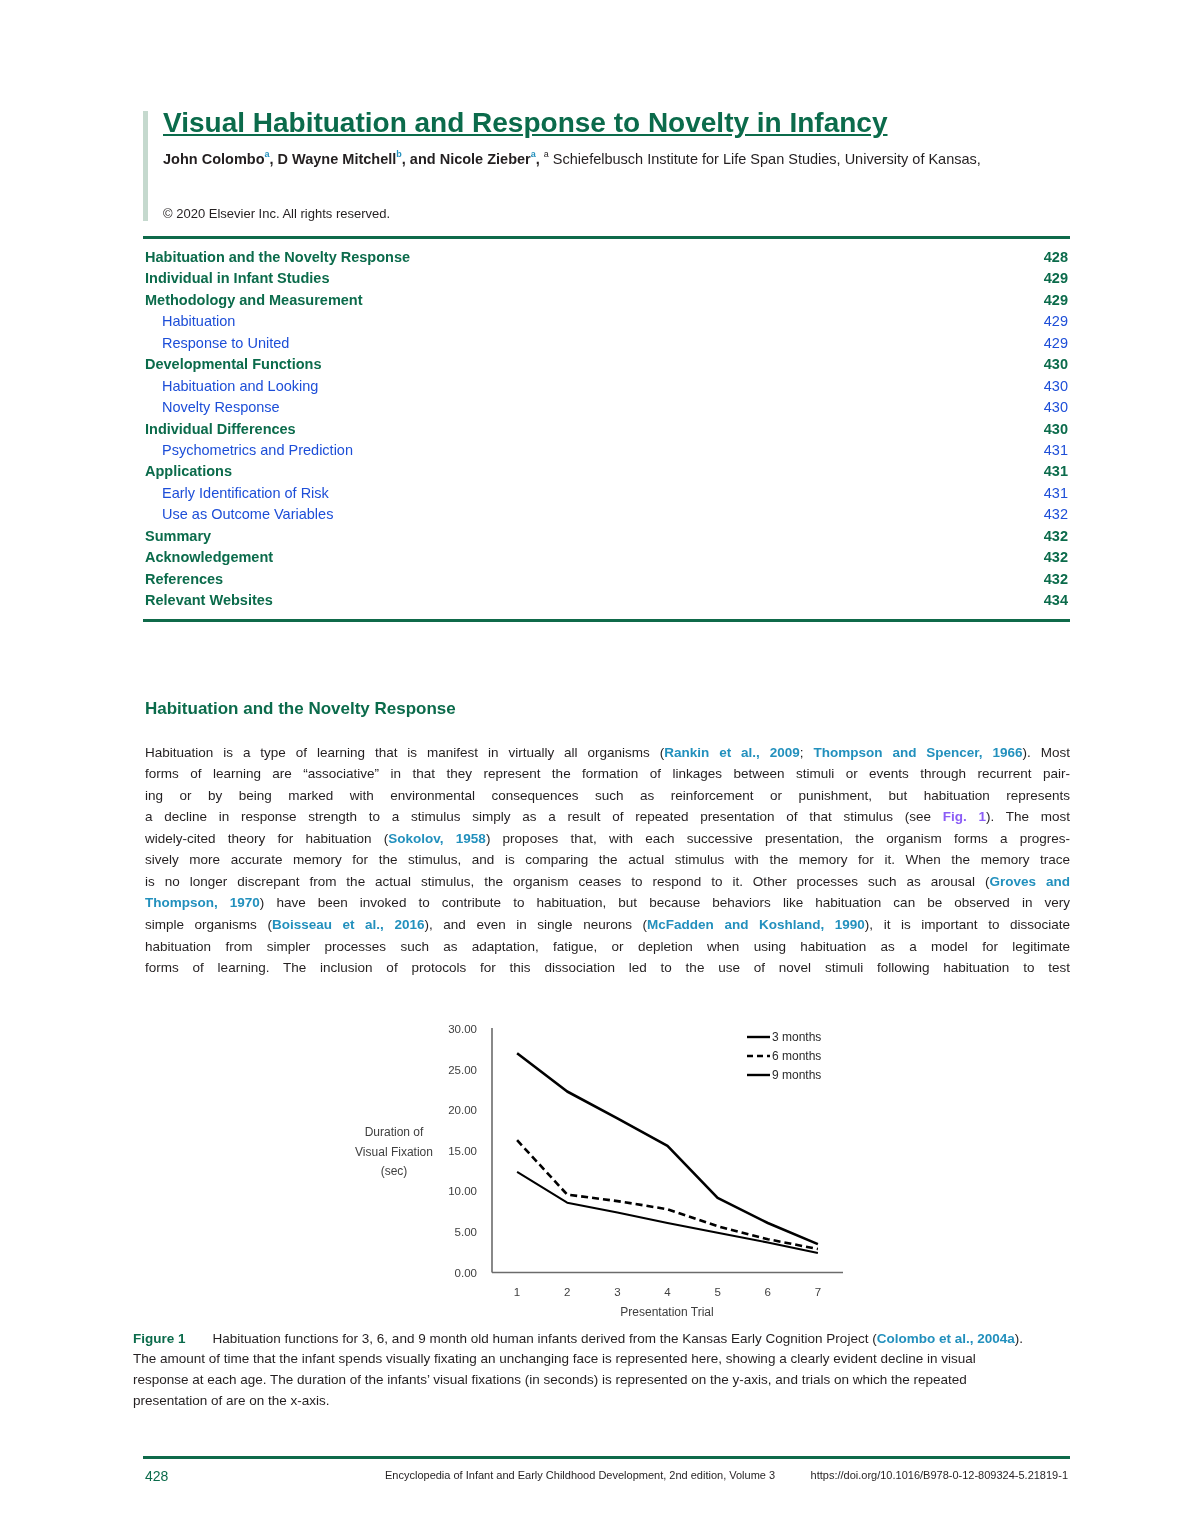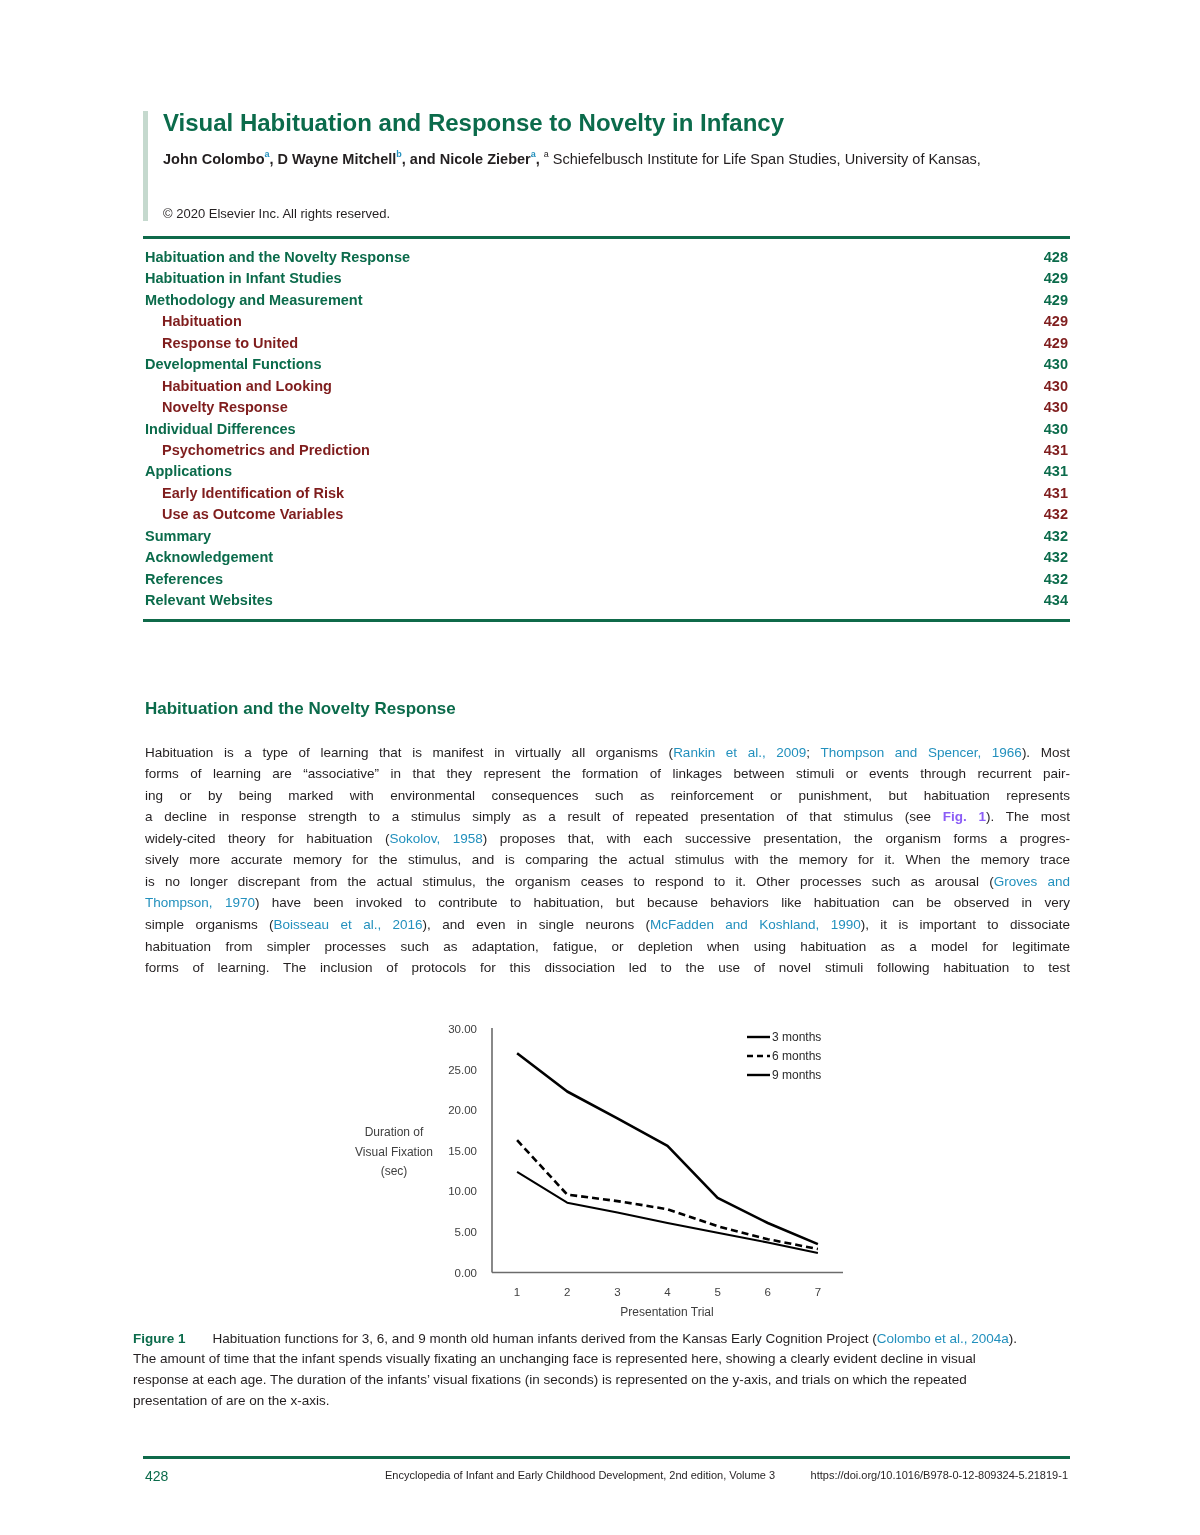--- a/index.html
+++ b/index.html
@@ -3,39 +3,39 @@
 <meta charset="utf-8">
 <style>
   html, body { margin: 0; padding: 0; background: #ffffff; }
   #page {
     position: relative; width: 1200px; height: 1535px; overflow: hidden;
     background: #ffffff; color: #231f20;
     font-family: "Liberation Sans", sans-serif;
   }
   .abs { position: absolute; }
   .green { color: #0b6b4b; }
-  .link { color: #2290bd; cursor: pointer; }
+  .link { color: #2290bd; cursor: pointer; font-weight: bold; }
 
   
   #title-bar { left: 143px; top: 111px; width: 5px; height: 110px; background: #c5d9ce; }
-  #title { left: 163px; top: 109px; font-size: 24px; line-height: 28px; font-weight: bold; white-space: nowrap; }
+  #title { left: 163px; top: 109px; font-size: 28px; line-height: 28px; font-weight: bold; white-space: nowrap; text-decoration: underline; }
   #authors { left: 163px; top: 147.5px; width: 920px; font-size: 14.5px; line-height: 22px; }
   #authors .line { white-space: nowrap; height: 22px; }
   #authors .nm, #authors .sep { font-weight: bold; }
   sup.s { font-size: 9px; line-height: 0; position: relative; top: -1px; }
   sup.s.link { font-weight: bold; }
   #copyright { left: 163px; top: 205.4px; font-size: 13px; line-height: 18px; white-space: nowrap; }
 
   .rule { position: absolute; left: 143px; width: 927px; height: 3px; background: #0f6a4a; }
 
   
   #toc { left: 145px; top: 247px; width: 923px; }
   .toc-row { display: flex; justify-content: space-between; height: 21.45px; line-height: 21.45px; font-size: 14.5px; color: #0b6b4b; cursor: pointer; white-space: nowrap; }
   .toc-row.lvl1 { font-weight: bold; }
-  .toc-row.lvl2 { font-weight: bold; padding-left: 17px; color: #7f1d1d; }
+  .toc-row.lvl2 { font-weight: normal; padding-left: 17px; color: #1d4ed8; }
 
   
   #section-heading { left: 145px; top: 697.6px; font-size: 17px; line-height: 22px; font-weight: bold; white-space: nowrap; }
   #body { left: 145px; top: 741.6px; width: 925px; font-size: 13.5px; line-height: 21.55px; }
   .bline { height: 21.55px; text-align: justify; text-align-last: justify; }
   .figref { color: #8b5cf6; font-weight: bold; cursor: pointer; }
 
   
   #chart { left: 340px; top: 1010px; width: 520px; height: 320px; }
 
@@ -64,21 +64,21 @@
   <div id="copyright" class="abs">© 2020 Elsevier Inc. All rights reserved.</div>
 
   <div class="rule" style="top:236px"></div>
 
   <div id="toc" class="abs">
     <div class="toc-row lvl1">
         <span>Habituation and the Novelty Response</span>
         <span>428</span>
       </div>
     <div class="toc-row lvl1">
-        <span>Habituation in Infant Studies</span>
+        <span>Individual in Infant Studies</span>
         <span>429</span>
       </div>
     <div class="toc-row lvl1">
         <span>Methodology and Measurement</span>
         <span>429</span>
       </div>
     <div class="toc-row lvl2">
         <span>Habituation</span>
         <span>429</span>
       </div>

